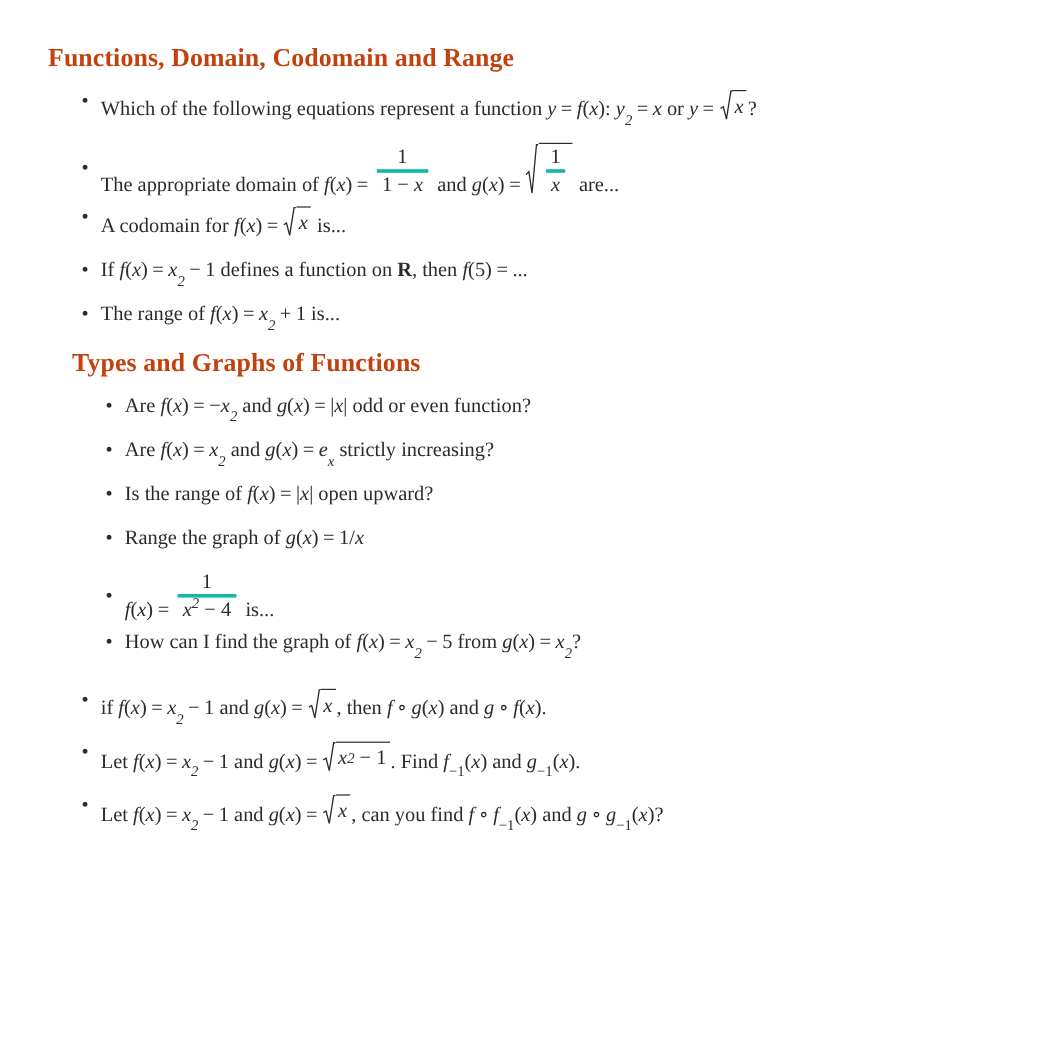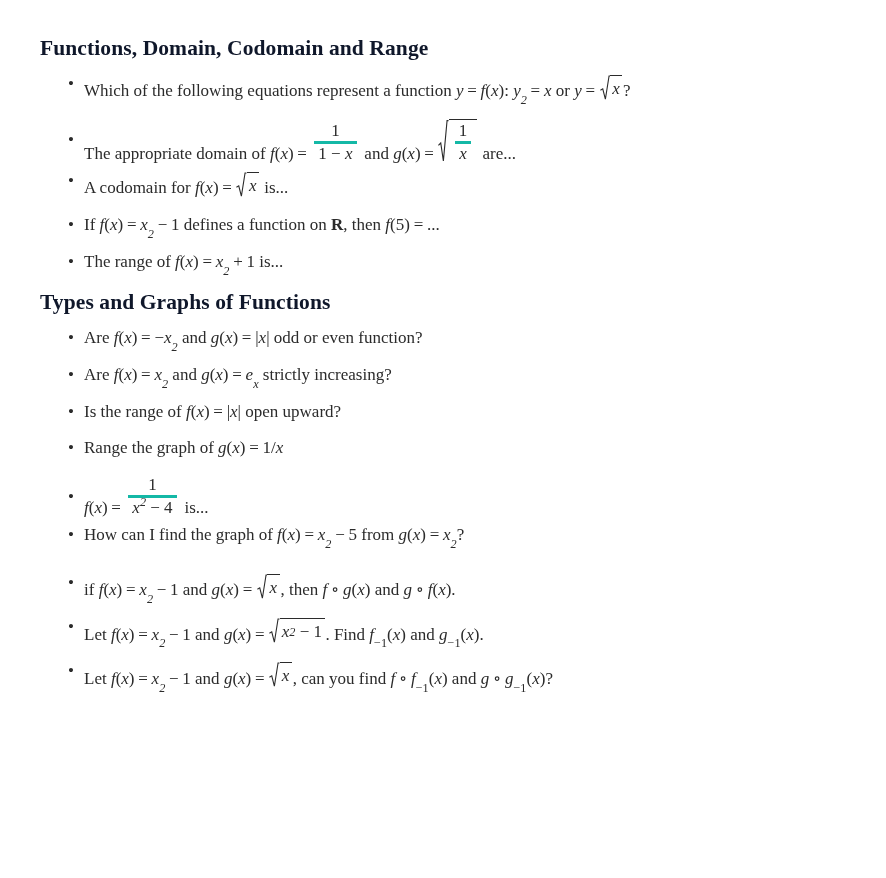--- a/index.html
+++ b/index.html
@@ -20,21 +20,21 @@
     height: 878px;
     padding: 0;
   }
   .section {
     margin: 0;
   }
   .section-heading {
     font-family: "Liberation Serif", "DejaVu Serif", serif;
     font-weight: bold;
     font-size: 21.5px;
-    color: #0f172a;
+    color: #c2410c;
     margin: 0;
     padding: 0 0 0 40px;
     letter-spacing: 0.1px;
   }
   .bullet-list {
     list-style: none;
     margin: 0;
     padding: 0;
   }
   .bullet-item {
@@ -158,21 +158,21 @@
           <li class="bullet-item" style="margin-bottom: 19px;">
             <span class="marker">•</span>
             <span class="line"><span>If </span><span class="mi">f</span><span>(</span><span class="mi">x</span><span>)</span><span class="op">=</span><span class="mi">x</span><span class="sup">2</span><span class="op">−</span><span class="mup">1</span><span> defines a function on </span><span class="mbf">R</span><span>, then </span><span class="mi">f</span><span>(5)</span><span class="op">=</span><span>...</span></span>
           </li>
           <li class="bullet-item" style="margin-bottom: 19px;">
             <span class="marker">•</span>
             <span class="line"><span>The range of </span><span class="mi">f</span><span>(</span><span class="mi">x</span><span>)</span><span class="op">=</span><span class="mi">x</span><span class="sup">2</span><span class="op">+</span><span class="mup">1</span><span> is...</span></span>
           </li>
         </ul>
       </div>
-      <div class="section" style="">
+      <div class="section" style=" padding-left: 20px;">
         <div class="section-heading">Types and Graphs of Functions</div>
         <ul class="bullet-list" style="margin-top: 14px;">
           <li class="bullet-item" style="margin-bottom: 19px;">
             <span class="marker">•</span>
             <span class="line"><span>Are </span><span class="mi">f</span><span>(</span><span class="mi">x</span><span>)</span><span class="op">=</span><span>−</span><span class="mi">x</span><span class="sup">2</span><span> and </span><span class="mi">g</span><span>(</span><span class="mi">x</span><span>)</span><span class="op">=</span><span>|</span><span class="mi">x</span><span>|</span><span> odd or even function?</span></span>
           </li>
           <li class="bullet-item" style="margin-bottom: 19px;">
             <span class="marker">•</span>
             <span class="line"><span>Are </span><span class="mi">f</span><span>(</span><span class="mi">x</span><span>)</span><span class="op">=</span><span class="mi">x</span><span class="sup">2</span><span> and </span><span class="mi">g</span><span>(</span><span class="mi">x</span><span>)</span><span class="op">=</span><span class="mi">e</span><span class="sup">x</span><span> strictly increasing?</span></span>
           </li>

